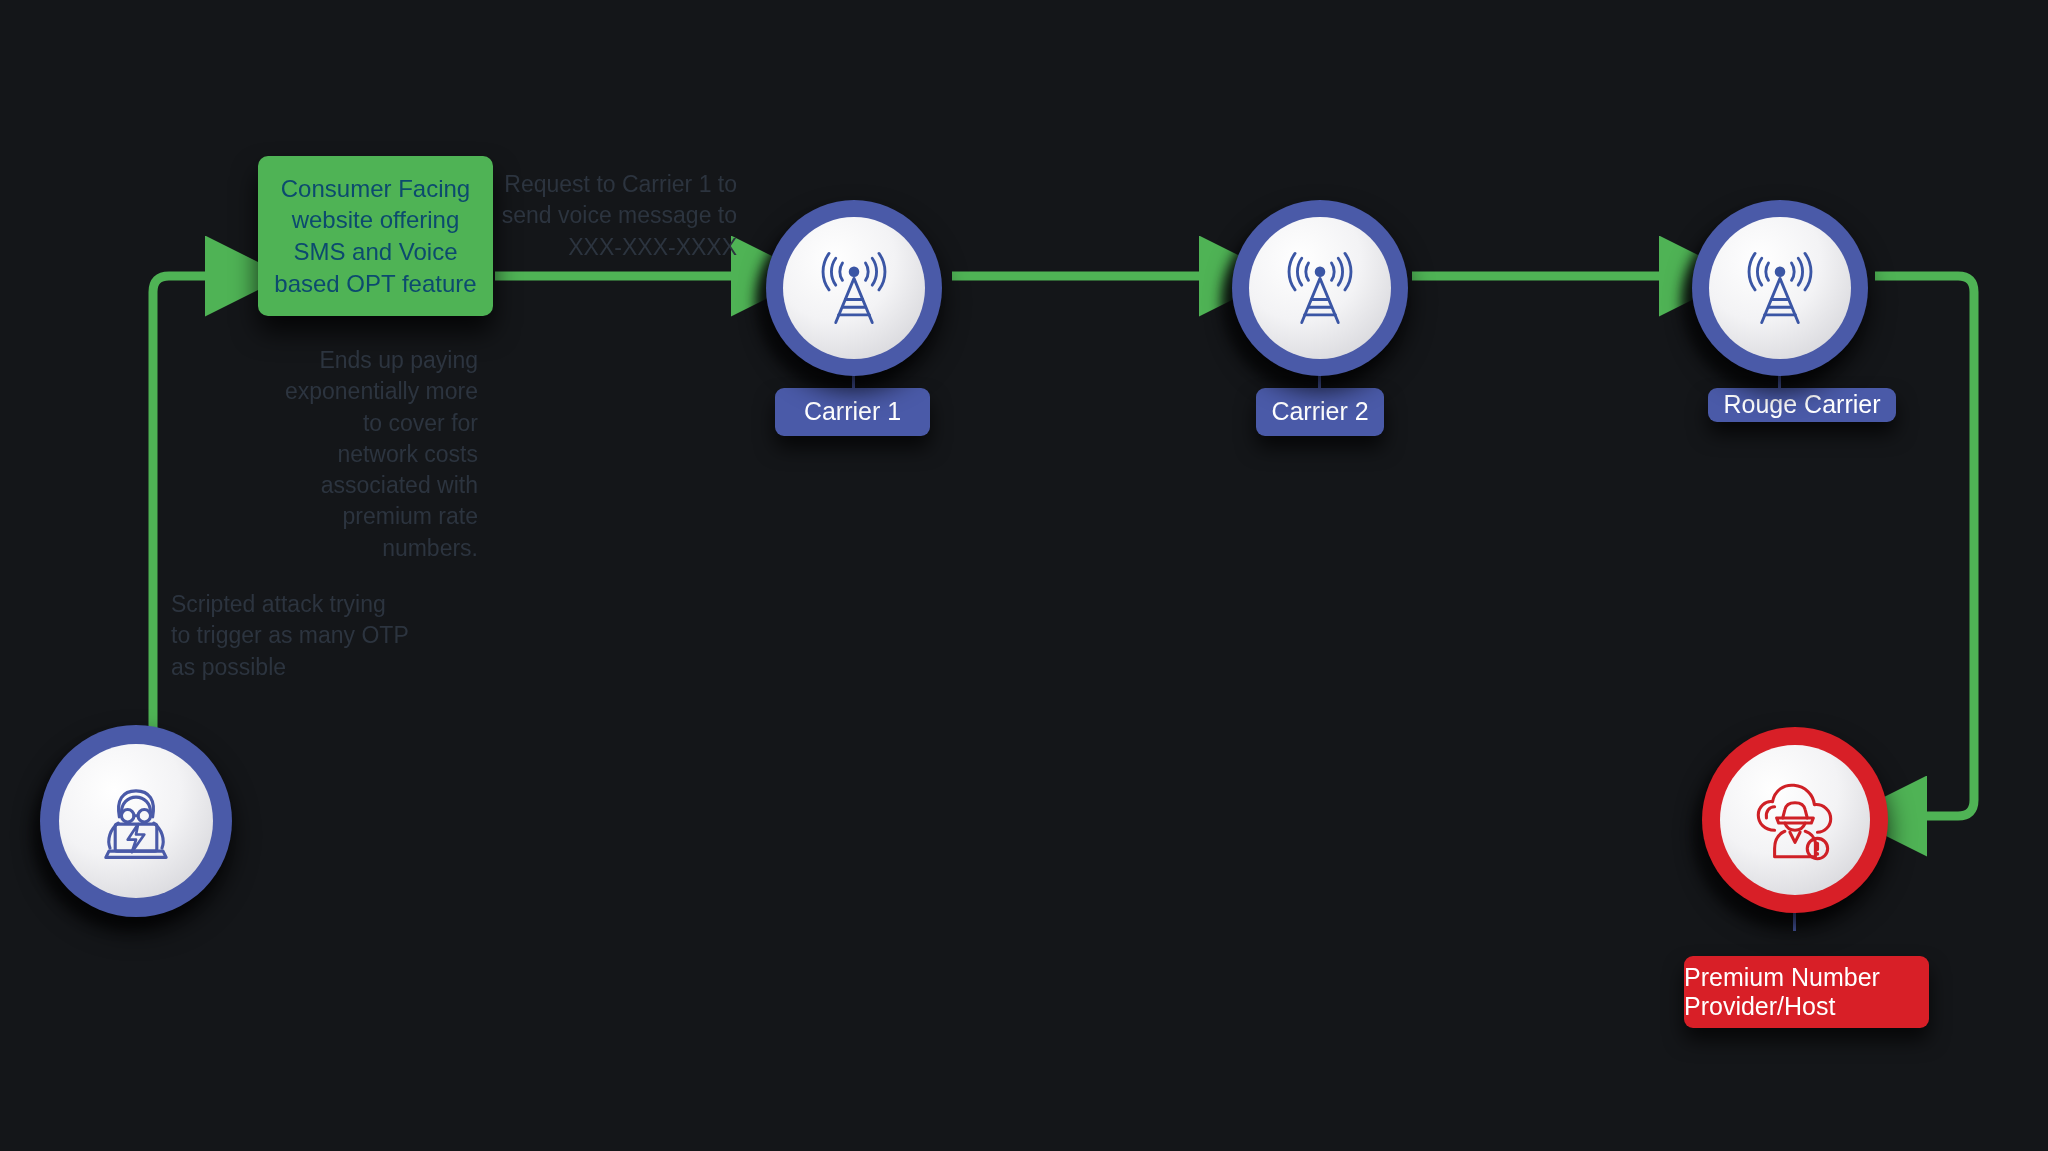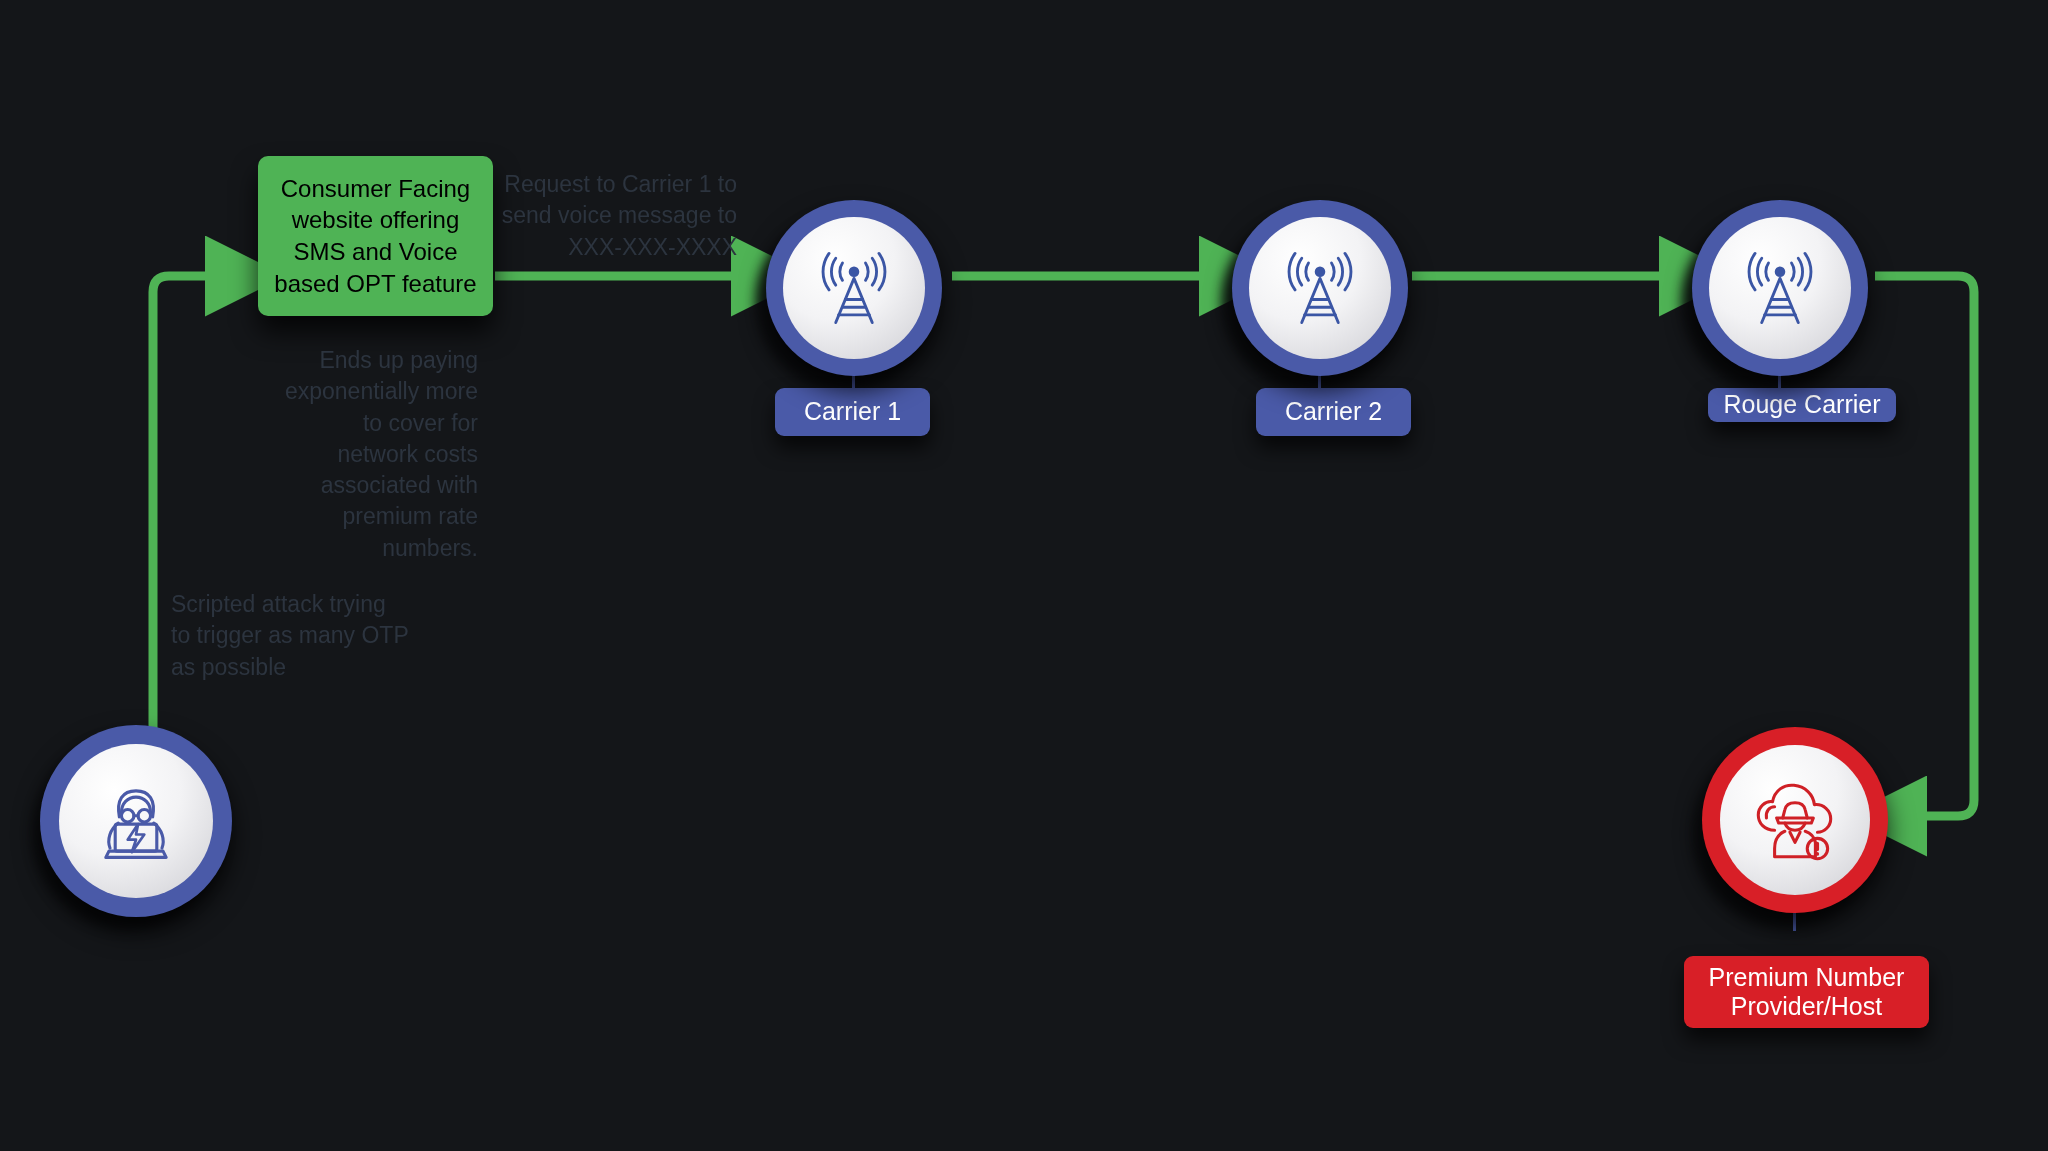--- a/index.html
+++ b/index.html
@@ -13,26 +13,26 @@
   .node{position:absolute;}
   .ring{position:relative;border-radius:50%;display:flex;align-items:center;justify-content:center;}
   .ring.blue{background:#4a5aa8;box-shadow:0 14px 26px rgba(0,0,0,.75);}
   .ring.red{background:#d81f27;box-shadow:0 14px 26px rgba(0,0,0,.75);}
   .disc{border-radius:50%;background:radial-gradient(circle at 36% 30%, #ffffff 0%, #f3f3f5 45%, #dcdce0 78%, #cfcfd4 100%);
         display:flex;align-items:center;justify-content:center;}
   .node-shadow{position:absolute;border-radius:50%;background:#0a0b0d;filter:blur(6px);opacity:.92;z-index:0;}
 
   
   .pill{position:absolute;border-radius:9px;display:flex;align-items:center;justify-content:center;
-        text-align:center;color:#fff;line-height:1.18;}
+        text-align:left;color:#fff;line-height:1.18;}
   .pill.blue{background:#4a5aa8;font-size:25px;box-shadow:0 12px 20px rgba(0,0,0,.7);}
   .pill.red{background:#d81f27;font-size:25px;box-shadow:0 12px 20px rgba(0,0,0,.7);}
 
   
-  .greenbox{position:absolute;background:#4fb355;border-radius:10px;color:#000000;
+  .greenbox{position:absolute;background:#4fb355;border-radius:10px;color:#0c4a6e;
             display:flex;align-items:center;justify-content:center;text-align:center;
             font-size:24px;line-height:1.32;box-shadow:0 16px 26px rgba(0,0,0,.75);}
 
   
   .note{position:absolute;color:#2c343f;font-size:23px;line-height:1.36;}
   .note.c{text-align:right;}
   .note.r{text-align:right;}
   .note.l{text-align:left;}
 
   .stem{position:absolute;background:#4a5aa8;width:3px;}
@@ -128,21 +128,21 @@
             <path d="M69 19 A24 24 0 0 1 69 47"></path>
             <path d="M76 14 A32 32 0 0 1 76 52"></path>
             <path d="M50 40 L31 86 M50 40 L69 86"></path>
             <path d="M41 62 L59 62 M38 70 L62 70 M34 78 L66 78"></path>
           </g>
         </svg>
       </div>
     </div>
   </div>
   <div class="stem" style="left:1318px;top:374px;height:22px;"></div>
-  <div class="pill blue" style="left:1256px;top:388px;width:155px;height:48px;">
+  <div class="pill blue" style="left:1256px;top:388px;width:128px;height:48px;">
     <span>Carrier 2</span>
   </div>
 
   <div class="node" style="left:1692px;top:200px;">
     <div class="node-shadow" style="left:-10px;top:14px;width:176px;height:176px;"></div>
     <div class="ring blue" style="width:176px;height:176px;position:relative;z-index:1;">
       <div class="disc" style="width:142px;height:142px;">
         <svg width="96" height="96" viewBox="0 0 100 100">
           <g fill="none" stroke="#3b56a5" stroke-width="3" stroke-linecap="round">
             <circle cx="50" cy="33" r="5.5" fill="#3b56a5" stroke="none"></circle>

